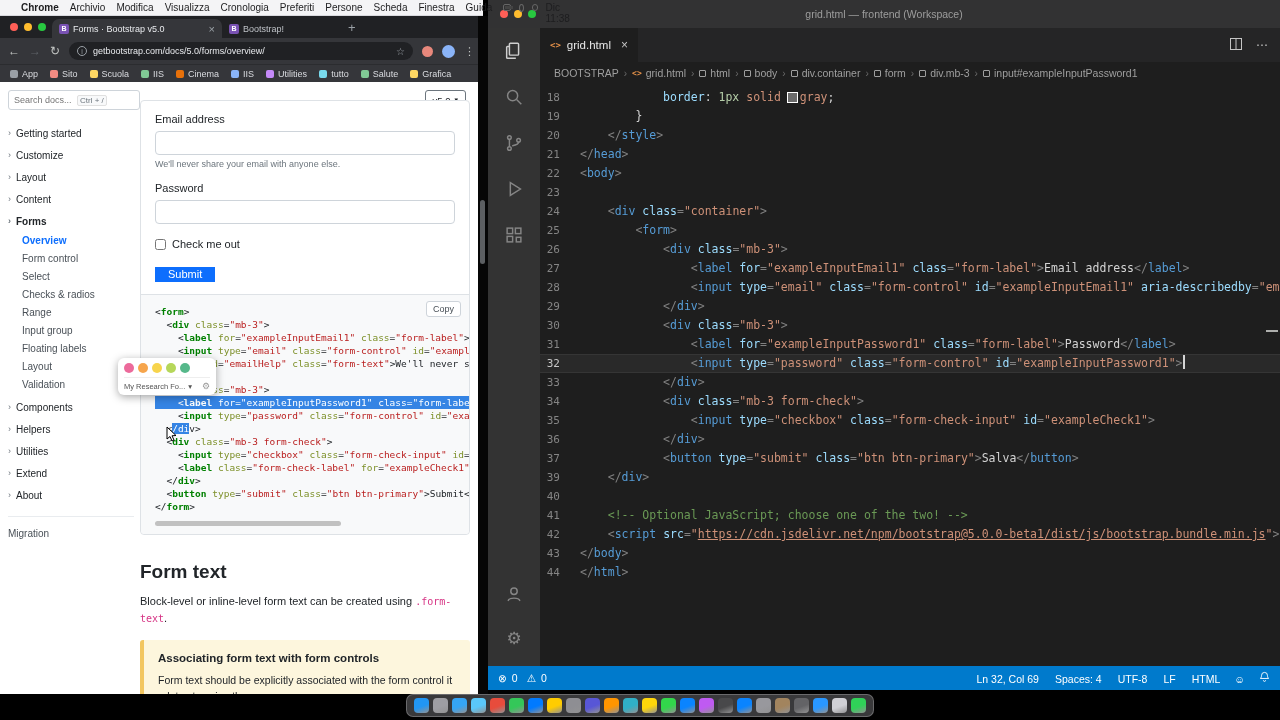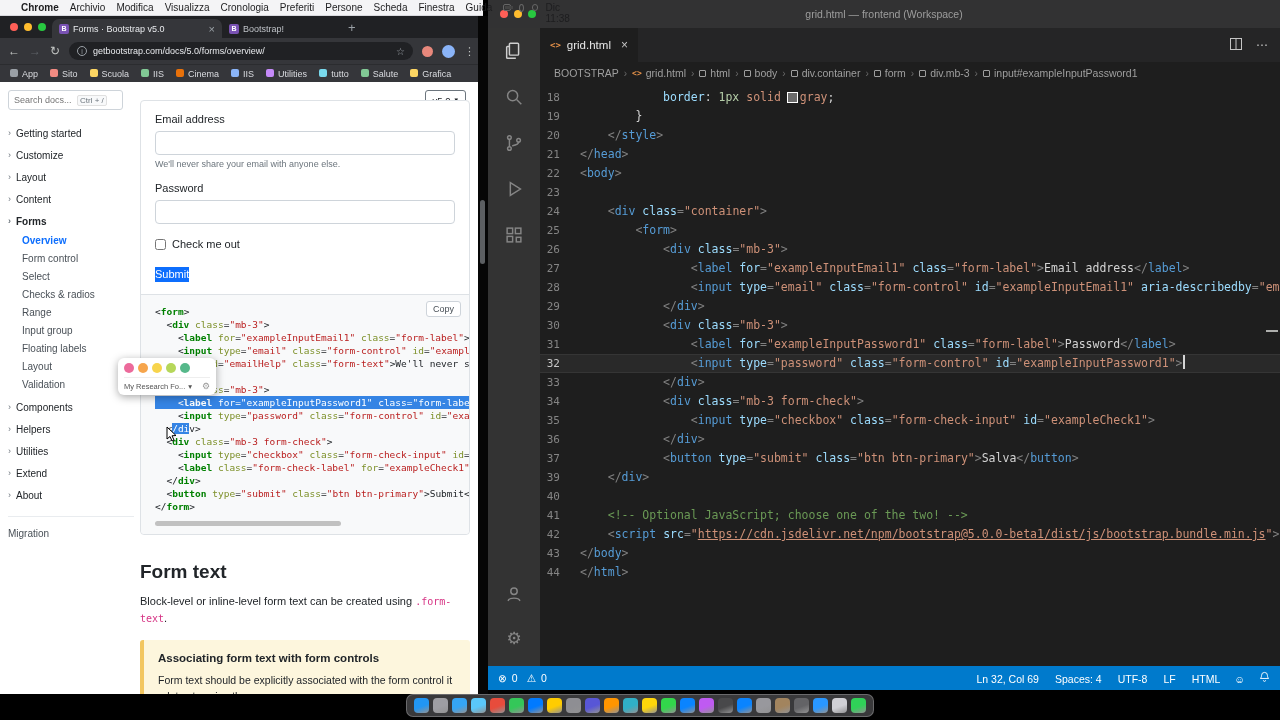--- a/index.html
+++ b/index.html
@@ -31,46 +31,46 @@
 .navic{color:#c4c7c5;font-size:12px}
 .navic.dis{color:#5f6368}
 #omnibox{flex:1;height:18px;background:#202124;border-radius:9px;display:flex;align-items:center;padding:9px 8px;gap:6px;color:#e8eaed;font-size:9px}
 .infoi{width:10px;height:10px;border:1px solid #9aa0a6;border-radius:50%;color:#9aa0a6;font-size:7px;line-height:9px;text-align:center;flex:none}
 #url{flex:1;white-space:nowrap;overflow:hidden}
 .star{color:#9aa0a6;font-size:10px}
 .extdot{width:11px;height:11px;border-radius:50%;background:#e8887c;display:inline-block}
 .avatar{width:13px;height:13px;border-radius:50%;background:#8ab4f8;display:inline-block}
 .kebab{color:#c4c7c5;font-size:11px}
 #bmbar{position:absolute;left:0;top:64px;width:483px;height:18px;background:#35363a;border-top:1px solid #2b2c2f;display:flex;align-items:center;gap:12px;padding:0 10px;overflow:hidden}
-.bmi{display:flex;align-items:flex-start;gap:4px;font-size:9px;color:#dadce0;white-space:nowrap}
+.bmi{display:flex;align-items:center;gap:4px;font-size:9px;color:#dadce0;white-space:nowrap}
 .bmf{width:8px;height:8px;border-radius:2px;flex:none;display:inline-block}
 
 #page{position:absolute;left:0;top:82px;width:478px;height:612px;background:#fff;overflow:hidden}
-#searchbox{position:absolute;left:8px;top:8px;width:115px;height:20px;border:1px solid #ced4da;border-radius:3px;display:flex;align-items:center;padding:0 5px;gap:3px;background:#fff}
+#searchbox{position:absolute;left:8px;top:8px;width:132px;height:20px;border:1px solid #ced4da;border-radius:3px;display:flex;align-items:center;padding:0 5px;gap:3px;background:#fff}
 #searchbox input{border:0;outline:0;width:60px;font-size:9px;color:#495057;font-family:"Liberation Sans",sans-serif}
 .kbd{font-size:8px;color:#6c757d;border:1px solid #e0e0e0;border-radius:2px;padding:0 2px;background:#f8f9fa}
 #verbtn{position:absolute;right:12px;top:8px;height:20px;border:1px solid #6c757d;border-radius:3px;font-size:9.5px;color:#212529;display:flex;align-items:center;gap:4px;padding:0 7px;background:#fff}
 #sidebar{position:absolute;left:8px;top:40px;width:126px;font-size:10px;color:#212529}
 .srow{display:flex;align-items:center;gap:5px;height:22px}
 .srow.bold{font-weight:bold}
 .chev{color:#6c757d;font-size:9px}
 #subitems{margin:0 0 2px 14px}
 .sub{height:18px;line-height:18px;color:#495057}
 .sub.on{color:#0d6efd;font-weight:bold}
 .sdivider{border-top:1px solid #e9ecef;margin:10px 0 8px}
 #content{position:absolute;left:140px;top:18px;width:330px}
 #exbox{border:1px solid #dee2e6;border-radius:4px;background:#fff}
 #ex{padding:12px 14px}
 .exlabel{font-size:11px;color:#212529;margin-bottom:6px}
 .exinput{width:100%;height:24px;border:1px solid #ced4da;border-radius:4px;margin-bottom:4px;outline:none;padding:0 6px;font-size:11px}
 .exinput.mb14{margin-bottom:14px}
 .exhelp{font-size:9px;color:#6c757d;margin-bottom:13px}
 .checkrow{display:flex;align-items:center;gap:6px;font-size:11px;color:#212529;margin-bottom:14px}
 .checkrow input{width:11px;height:11px}
-#submitbtn{background:#0d6efd;color:#fff;border:0;border-radius:0;font-size:11px;height:15px;padding:0 0;font-family:"Liberation Sans",sans-serif}
+#submitbtn{background:#0d6efd;color:#fff;border:0;border-radius:0;font-size:11px;height:15px;padding:0 13px;font-family:"Liberation Sans",sans-serif}
 #snippet{background:#f8f9fa;border-top:1px solid #dee2e6;padding:10px 0 8px 14px;position:relative;border-radius:0 0 4px 4px}
 #copybtn{position:absolute;top:6px;right:8px;height:16px;font-size:9px;color:#495057;background:#fff;border:1px solid #ced4da;border-radius:3px;padding:0 6px}
 #cb-lines{overflow:hidden;width:314px}
 .cline{height:13px;font:9.5px/13px "DejaVu Sans Mono",monospace;white-space:pre}
 .cline.sel{background:#3584e4;width:314px}
 .cline.sel span{color:#fff !important}
 .csel{background:#3584e4;color:#fff}
 .cp{color:#212529}.ct{color:#008000;font-weight:bold}.ca{color:#7d9029}.cs{color:#ba2121}
 #hscroll{width:186px;height:5px;background:#c1c1c1;border-radius:3px;margin-top:8px}
 #ft-h{font-size:19px;font-weight:bold;color:#212529;margin:26px 0 10px}

